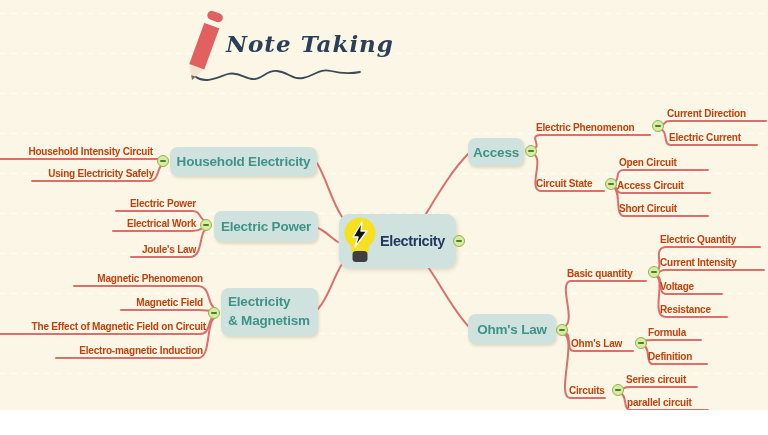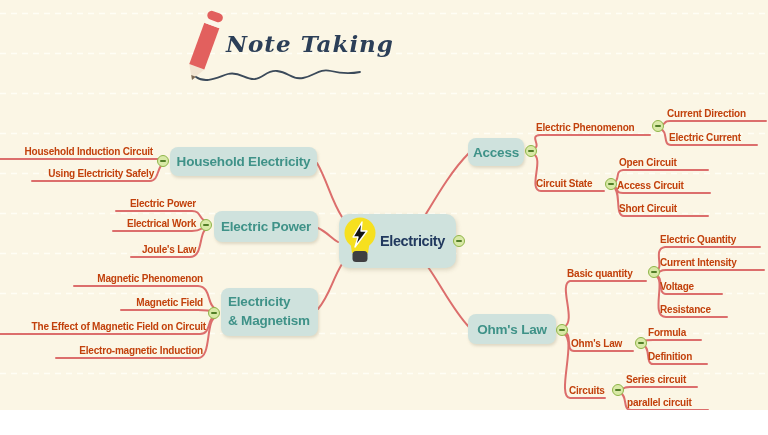--- a/index.html
+++ b/index.html
@@ -127,21 +127,21 @@
 
   <div class="topic" style="left:170px;top:147px;width:147px;height:29px;">Household Electricity</div>
   <div class="topic" style="left:214px;top:211px;width:104px;height:31px;">Electric Power</div>
   <div class="topic multiline" style="left:221px;top:288px;width:97px;height:48px;align-items:flex-start;padding-left:7px;box-sizing:border-box;justify-content:center;">
     <span>Electricity</span>
     <span>&amp; Magnetism</span>
   </div>
   <div class="topic" style="left:468px;top:138px;width:56px;height:28px;">Access</div>
   <div class="topic" style="left:468px;top:314px;width:88px;height:30px;">Ohm's Law</div>
 
-  <div class="leaf anchor-right" style="right:615px;top:145px;">Household Induction Circuit</div>
+  <div class="leaf anchor-right" style="right:615px;top:145px;">Household Intensity Circuit</div>
   <div class="leaf anchor-right" style="right:614px;top:167px;">Using Electricity Safely</div>
   <div class="leaf anchor-right" style="right:572px;top:197px;">Electric Power</div>
   <div class="leaf anchor-right" style="right:572px;top:217px;">Electrical Work</div>
   <div class="leaf anchor-right" style="right:572px;top:243px;text-align:center;">Joule's Law</div>
   <div class="leaf anchor-right" style="right:565px;top:272px;">Magnetic Phenomenon</div>
   <div class="leaf anchor-right" style="right:565px;top:296px;">Magnetic Field</div>
   <div class="leaf anchor-right" style="right:562px;top:320px;">The Effect of Magnetic Field on Circuit</div>
   <div class="leaf" style="left:536px;top:121px;">Electric Phenomenon</div>
 
   <div class="leaf anchor-right" style="right:565px;top:344px;">Electro-magnetic Induction</div>

